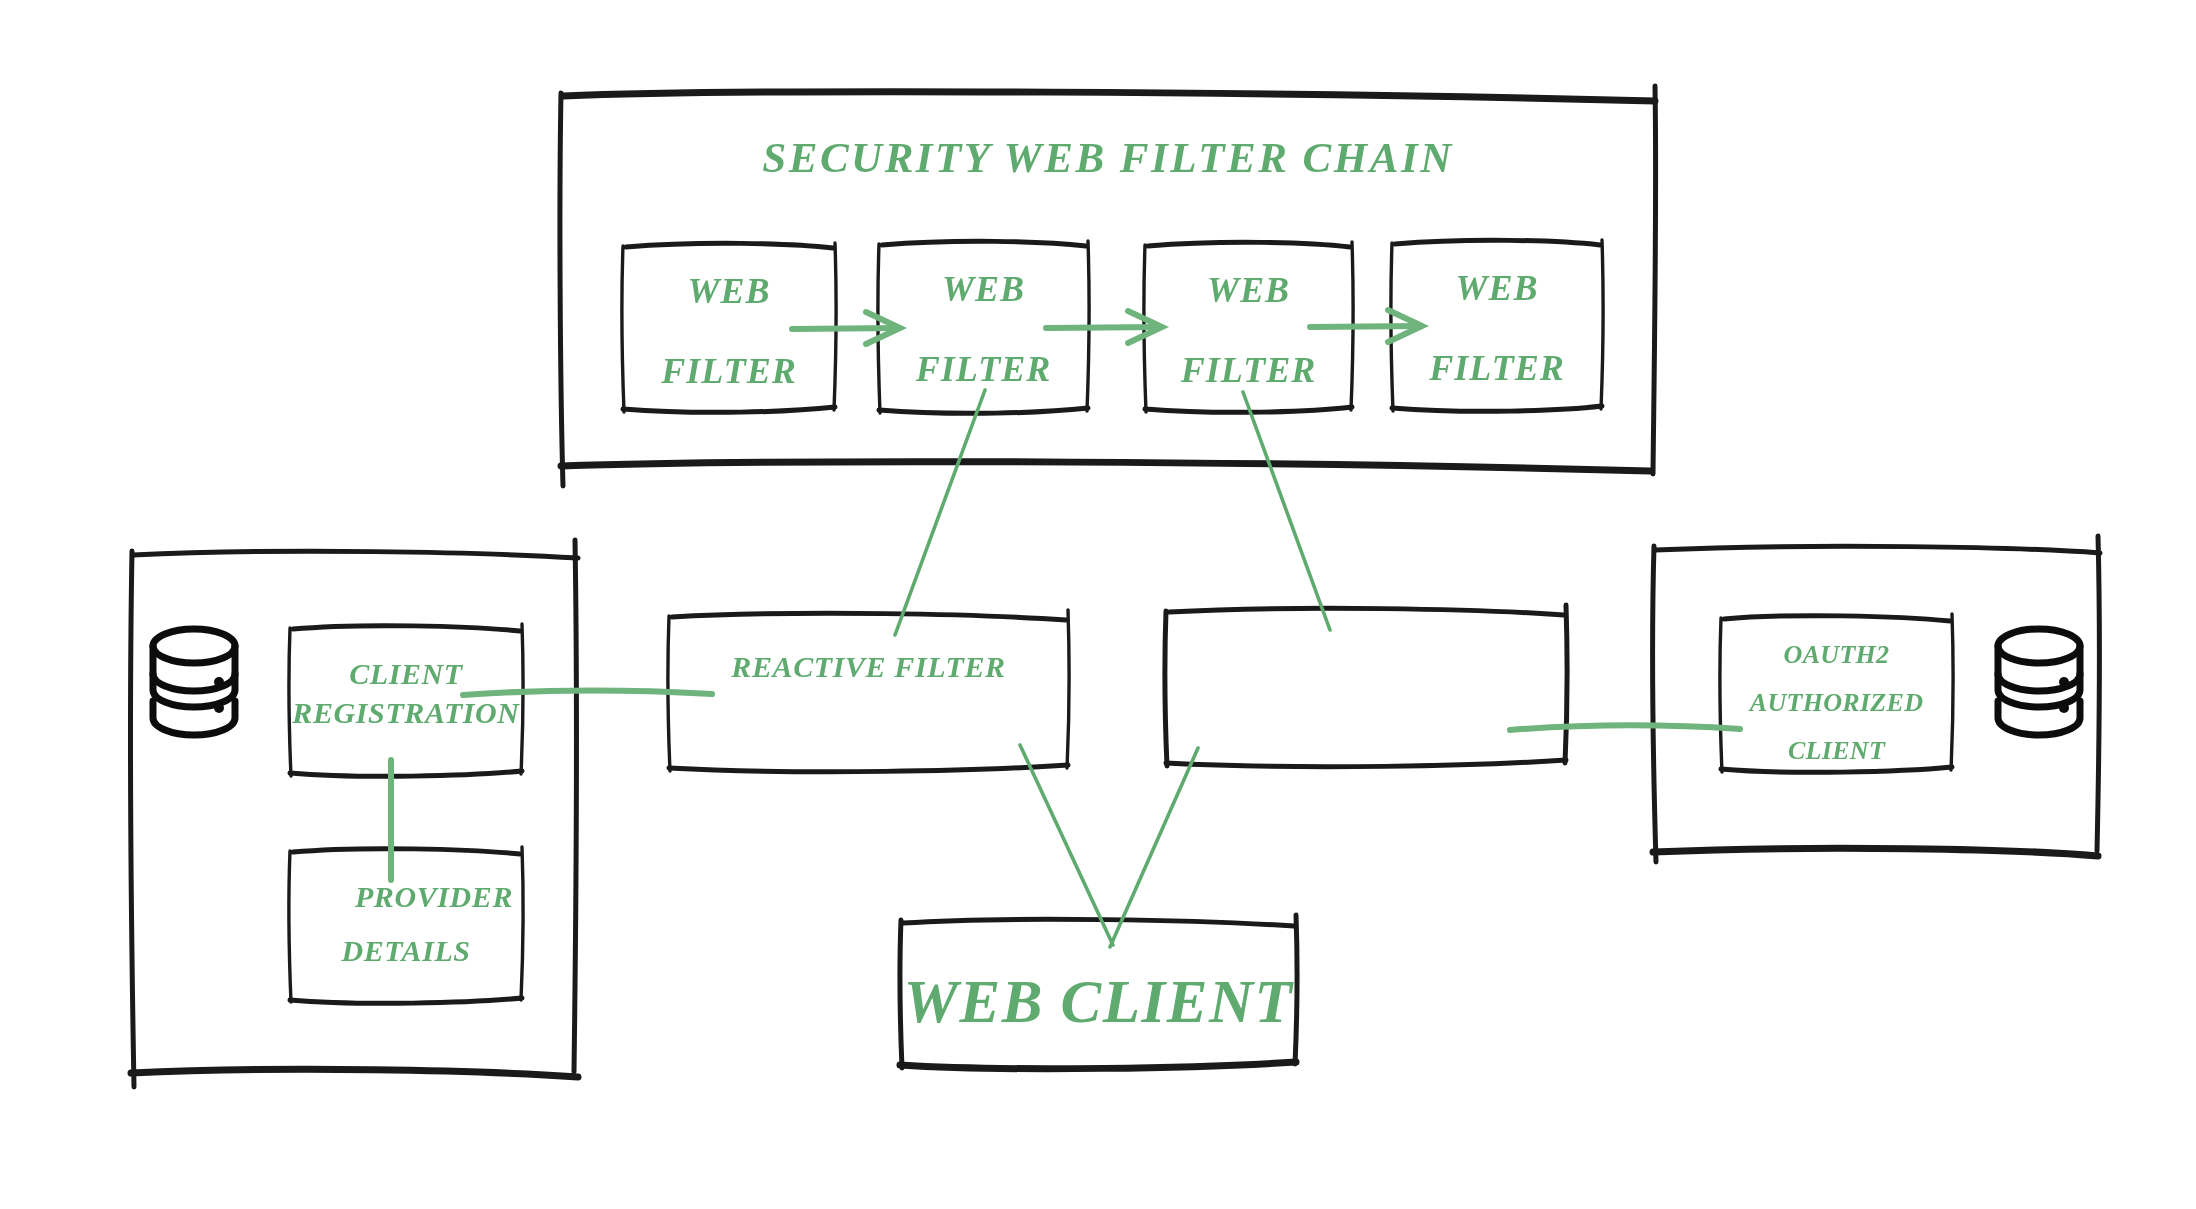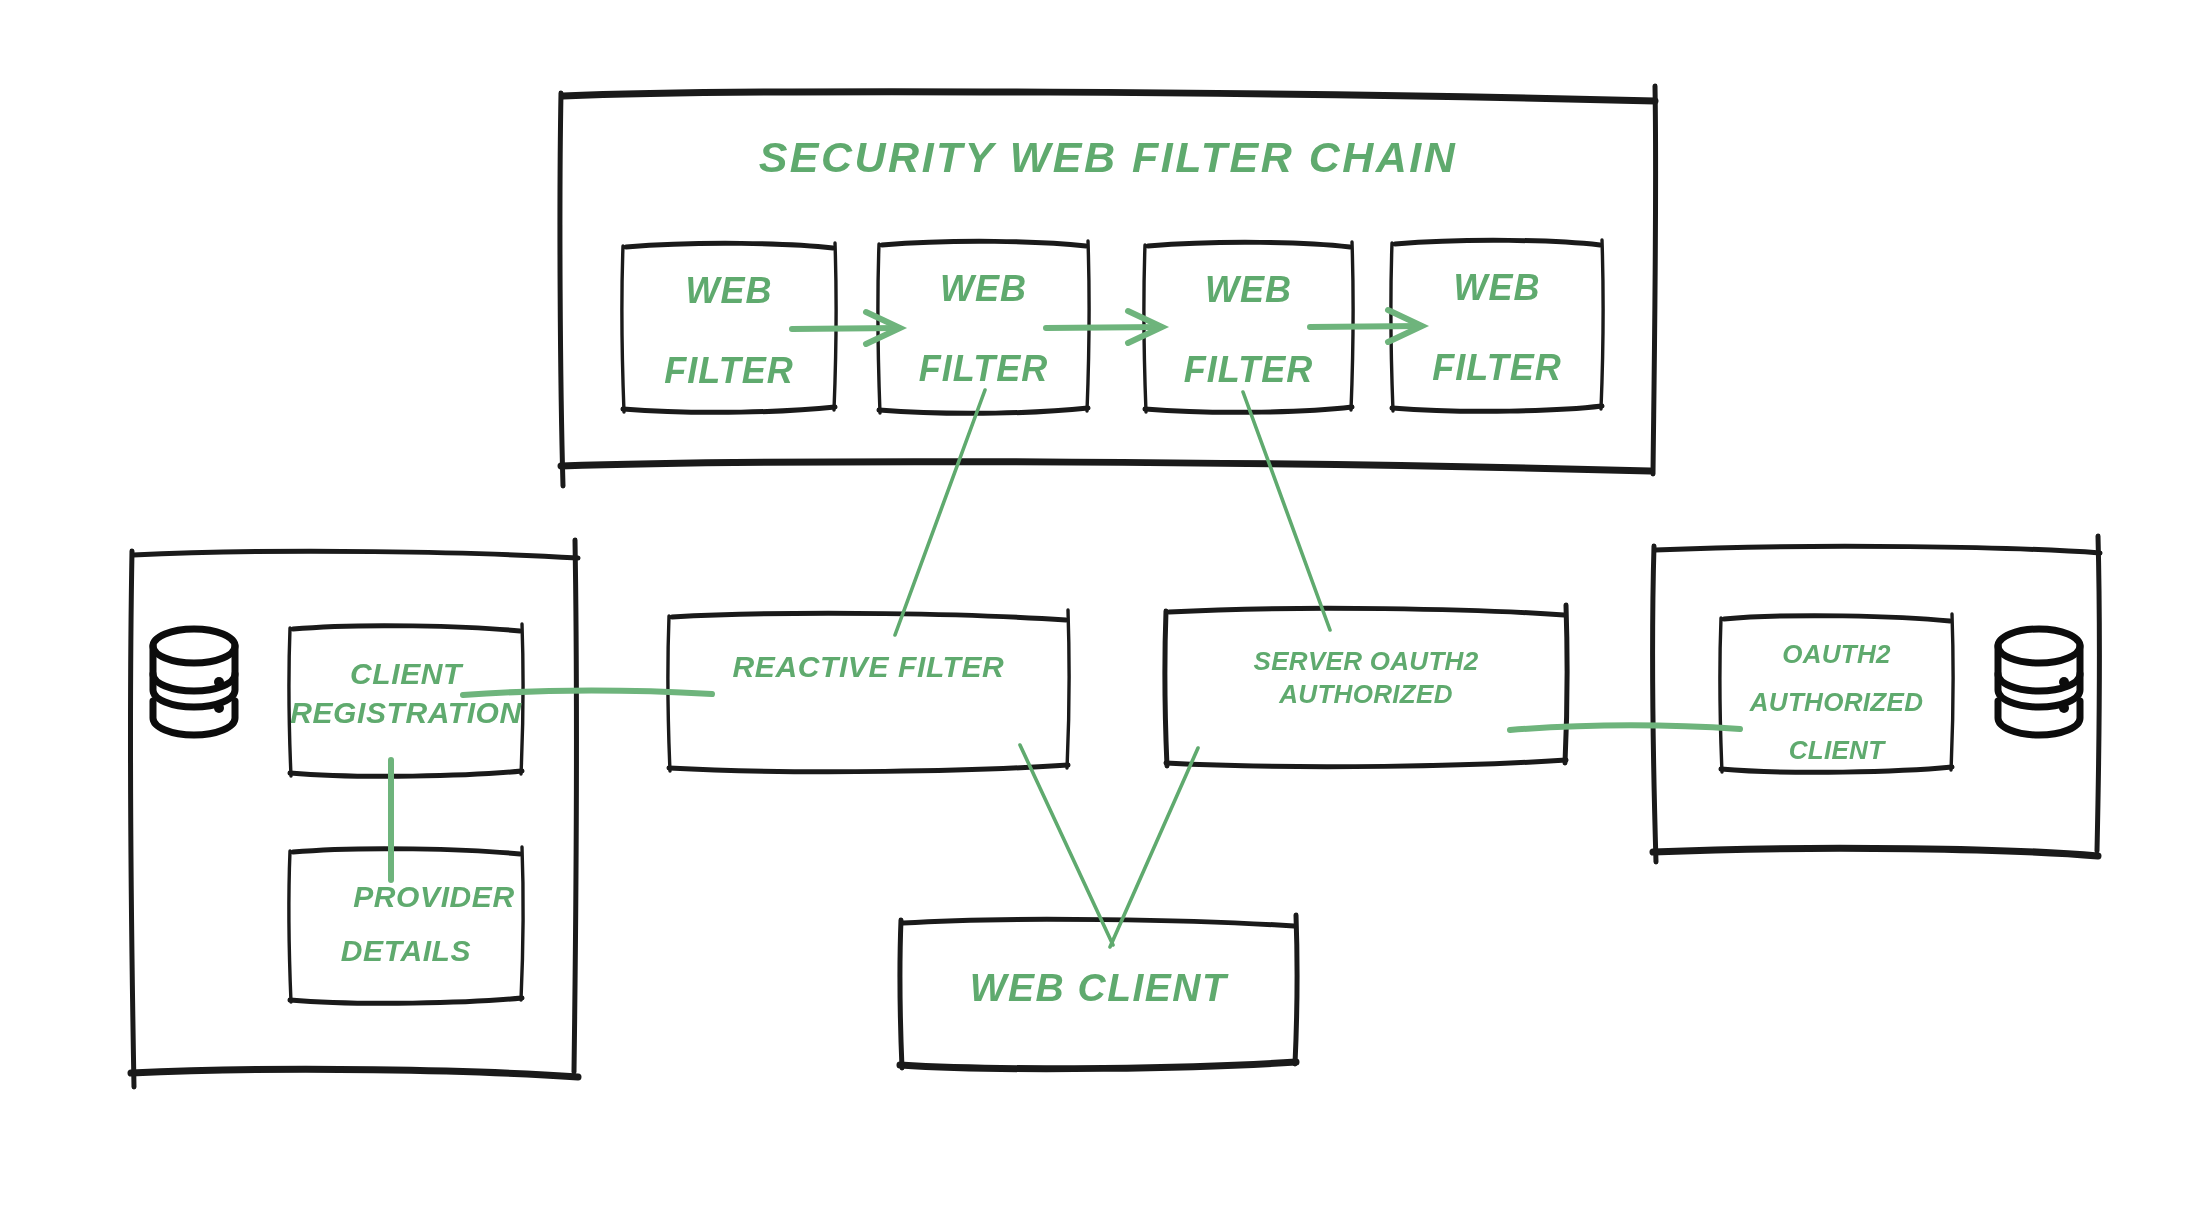--- a/index.html
+++ b/index.html
@@ -9,29 +9,29 @@
   svg#canvas{position:absolute;left:0;top:0;width:2196px;height:1209px;}
   .sk-stroke{fill:none;stroke:#1a1a1a;stroke-linecap:round;stroke-linejoin:round;}
   .sk-thick{stroke-width:7;}
   .sk-med{stroke-width:5;}
   .sk-thin{stroke-width:3.4;}
   .conn{fill:none;stroke:#5faa6e;stroke-width:3.6;stroke-linecap:round;}
   .conn-thick{fill:none;stroke:#6eb47c;stroke-width:6;stroke-linecap:round;}
   .db-ico{fill:none;stroke:#0c0c0c;stroke-width:7;stroke-linejoin:round;stroke-linecap:round;}
   .db-dot{fill:#0c0c0c;stroke:none;}
   .lbl{position:absolute;color:#5faa6e;text-align:center;
-       font-family:Liberation Sans, sans-serif;
+       font-family:Liberation Serif, serif;
        font-style:italic;font-weight:600;letter-spacing:.5px;
        line-height:1.28;white-space:pre-line;
        user-select:none;pointer-events:none;}
   .lbl-title{font-size:43px;letter-spacing:2.5px;font-weight:600;}
   .lbl-filter{font-size:36px;letter-spacing:1px;}
   .lbl-box{font-size:30px;letter-spacing:.6px;}
   .lbl-sm{font-size:26px;letter-spacing:.3px;}
-  .lbl-big{font-size:39px;font-weight:800;letter-spacing:1.5px;}
+  .lbl-big{font-size:61px;font-weight:800;letter-spacing:1.5px;}
   .hit{position:absolute;}
 </style>
 </head>
 <body>
 
 <div id="stage">
 
   <svg id="canvas" viewBox="0 0 2196 1209">
 
     <g>
@@ -183,21 +183,20 @@
   <div class="lbl lbl-filter" style="left:1392px;top:345px;width:210px;">FILTER</div>
 
   <div class="lbl lbl-box" style="left:290px;top:655px;width:232px;">CLIENT</div>
   <div class="lbl lbl-box" style="left:290px;top:694px;width:232px;">REGISTRATION</div>
 
   <div class="lbl lbl-box" style="left:304px;top:878px;width:260px;">PROVIDER</div>
   <div class="lbl lbl-box" style="left:290px;top:932px;width:232px;">DETAILS</div>
 
   <div class="lbl lbl-box" style="left:669px;top:648px;width:399px;">REACTIVE FILTER</div>
 
-  <div class="lbl lbl-sm" style="left:1166px;top:645px;width:400px;">SERVER OAUTH2 AUTHORIZED</div>
 
   <div class="lbl lbl-sm" style="left:1721px;top:638px;width:231px;">OAUTH2</div>
   <div class="lbl lbl-sm" style="left:1721px;top:686px;width:231px;">AUTHORIZED</div>
   <div class="lbl lbl-sm" style="left:1721px;top:734px;width:231px;">CLIENT</div>
 
   <div class="lbl lbl-big" style="left:901px;top:963px;width:395px;">WEB CLIENT</div>
 
   <div class="hit" style="left:623px;top:245px;width:212px;height:166px;"></div>
   <div class="hit" style="left:879px;top:243px;width:209px;height:168px;"></div>
   <div class="hit" style="left:1145px;top:244px;width:207px;height:166px;"></div>

